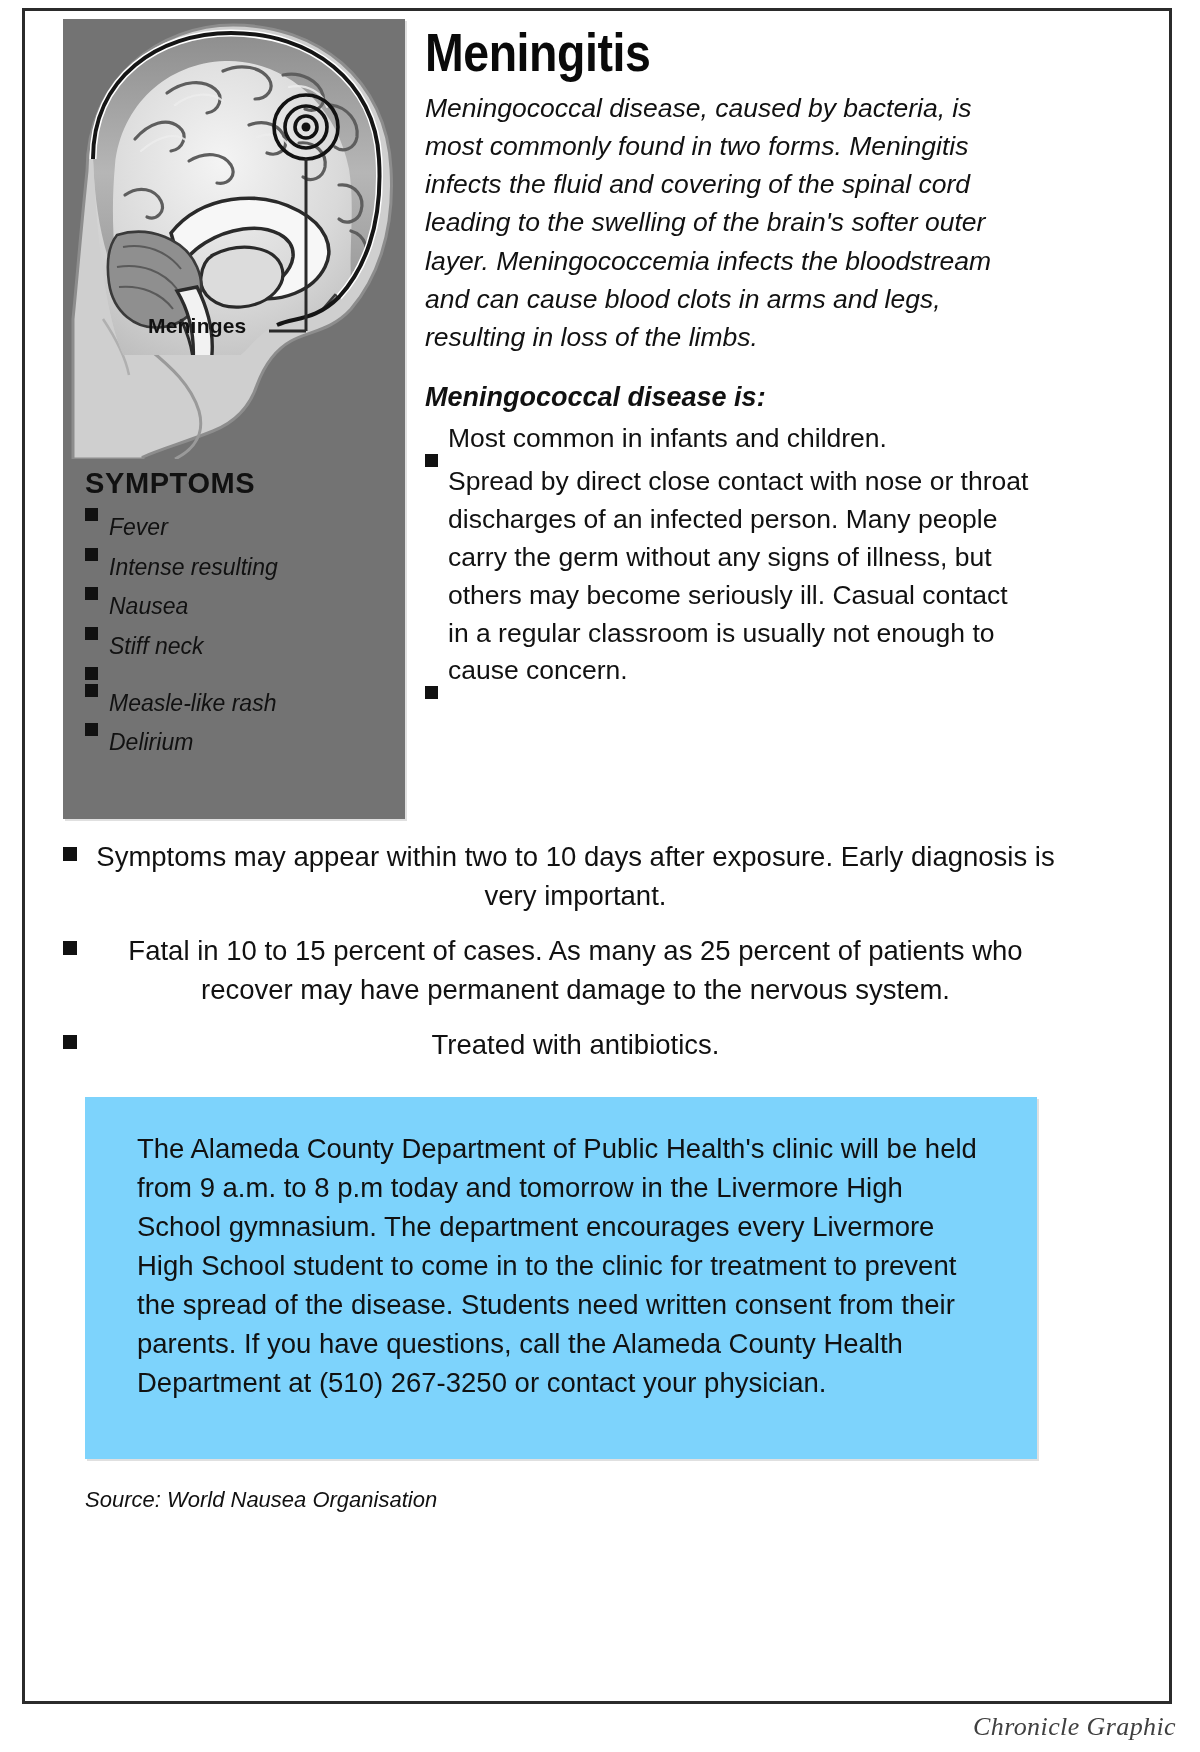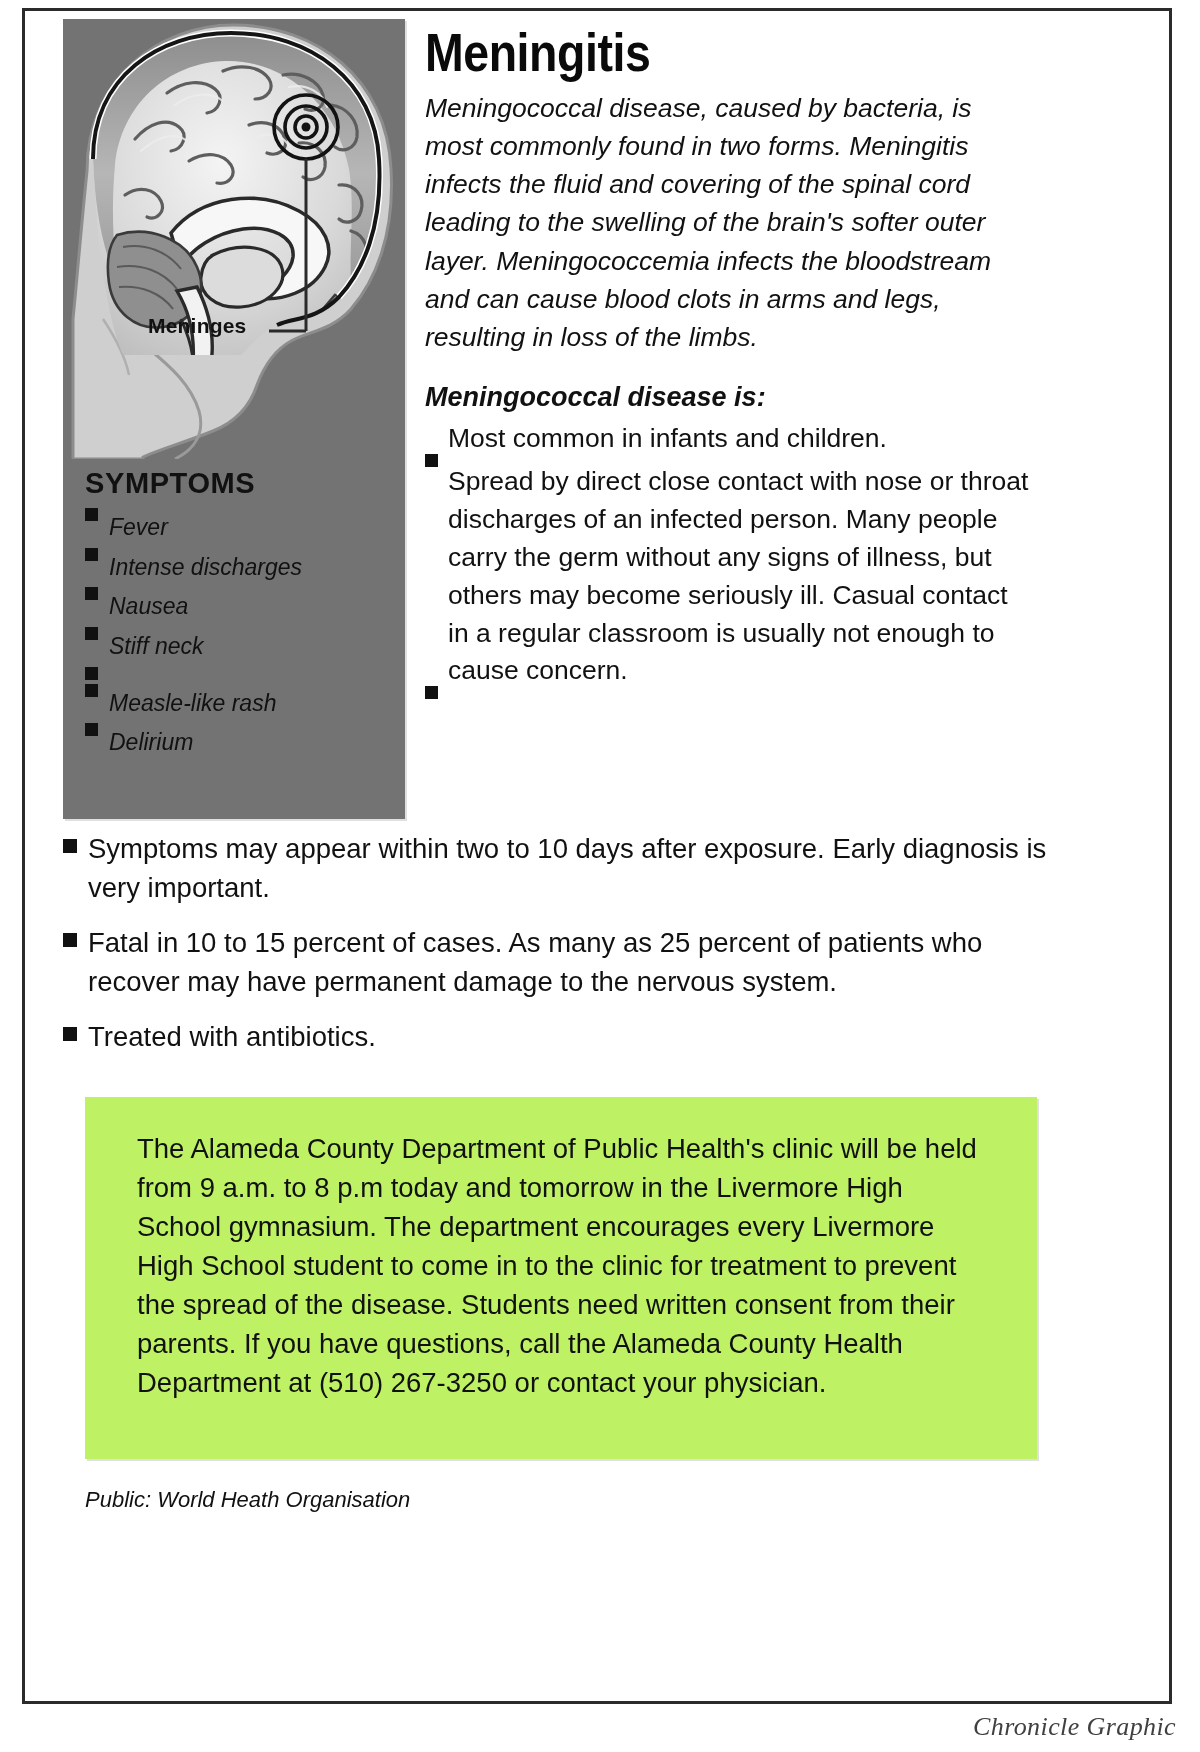--- a/index.html
+++ b/index.html
@@ -156,34 +156,35 @@
     position: absolute;
     left: 38px;
     top: 818px;
     width: 1000px;
   }
   .wbullet {
     display: flex;
     align-items: flex-start;
     font-size: 27.5px;
     line-height: 1.42;
-    margin: 0 0 16px 0;
-    color: #111;
+    margin: 8px 0 16px 0;
+    color: #111;
+    text-align: center;
   }
   .wbullet .sq { top: 10px; margin-right: 11px; width: 14px; height: 14px; }
   .wbullet .btxt { flex: 1 1 auto; }
 
   
   #notice {
     position: absolute;
     left: 60px;
     top: 1086px;
     width: 952px;
     height: 362px;
-    background: #bef264;
+    background: #7dd3fc;
     box-shadow: 2px 2px 0 0 rgba(0,0,0,0.12);
   }
   #notice-text {
     position: absolute;
     left: 52px;
     top: 32px;
     width: 850px;
     font-size: 27.5px;
     line-height: 1.42;
     color: #111;
@@ -332,21 +333,21 @@
 
         <div id="symptoms">
           <div id="symptoms-title">SYMPTOMS</div>
 
           <div class="sym-item">
             <span class="sq"></span>
             <span>Fever</span>
           </div>
           <div class="sym-item">
             <span class="sq"></span>
-            <span>Intense discharges</span>
+            <span>Intense resulting</span>
           </div>
           <div class="sym-item">
             <span class="sq"></span>
             <span>Nausea</span>
           </div>
           <div class="sym-item">
             <span class="sq"></span>
             <span>Stiff neck</span>
           </div>
           <div class="sym-item">
@@ -392,17 +393,17 @@
       <div class="wbullet">
         <span class="sq"></span>
         <span class="btxt">Treated with antibiotics.</span>
       </div>
     </div>
 
     <div id="notice">
       <div id="notice-text">The Alameda County Department of Public Health's clinic will be held from 9 a.m. to 8 p.m today and tomorrow in the Livermore High School gymnasium. The department encourages every Livermore High School student to come in to the clinic for treatment to prevent the spread of the disease. Students need written consent from their parents. If you have questions, call the Alameda County Health Department at (510) 267-3250 or contact your physician.</div>
     </div>
 
-    <div id="source">Public: World Heath Organisation</div>
+    <div id="source">Source: World Nausea Organisation</div>
   </div>
 
   <div id="credit">Chronicle Graphic</div>
 </div>
 
 </body></html>

